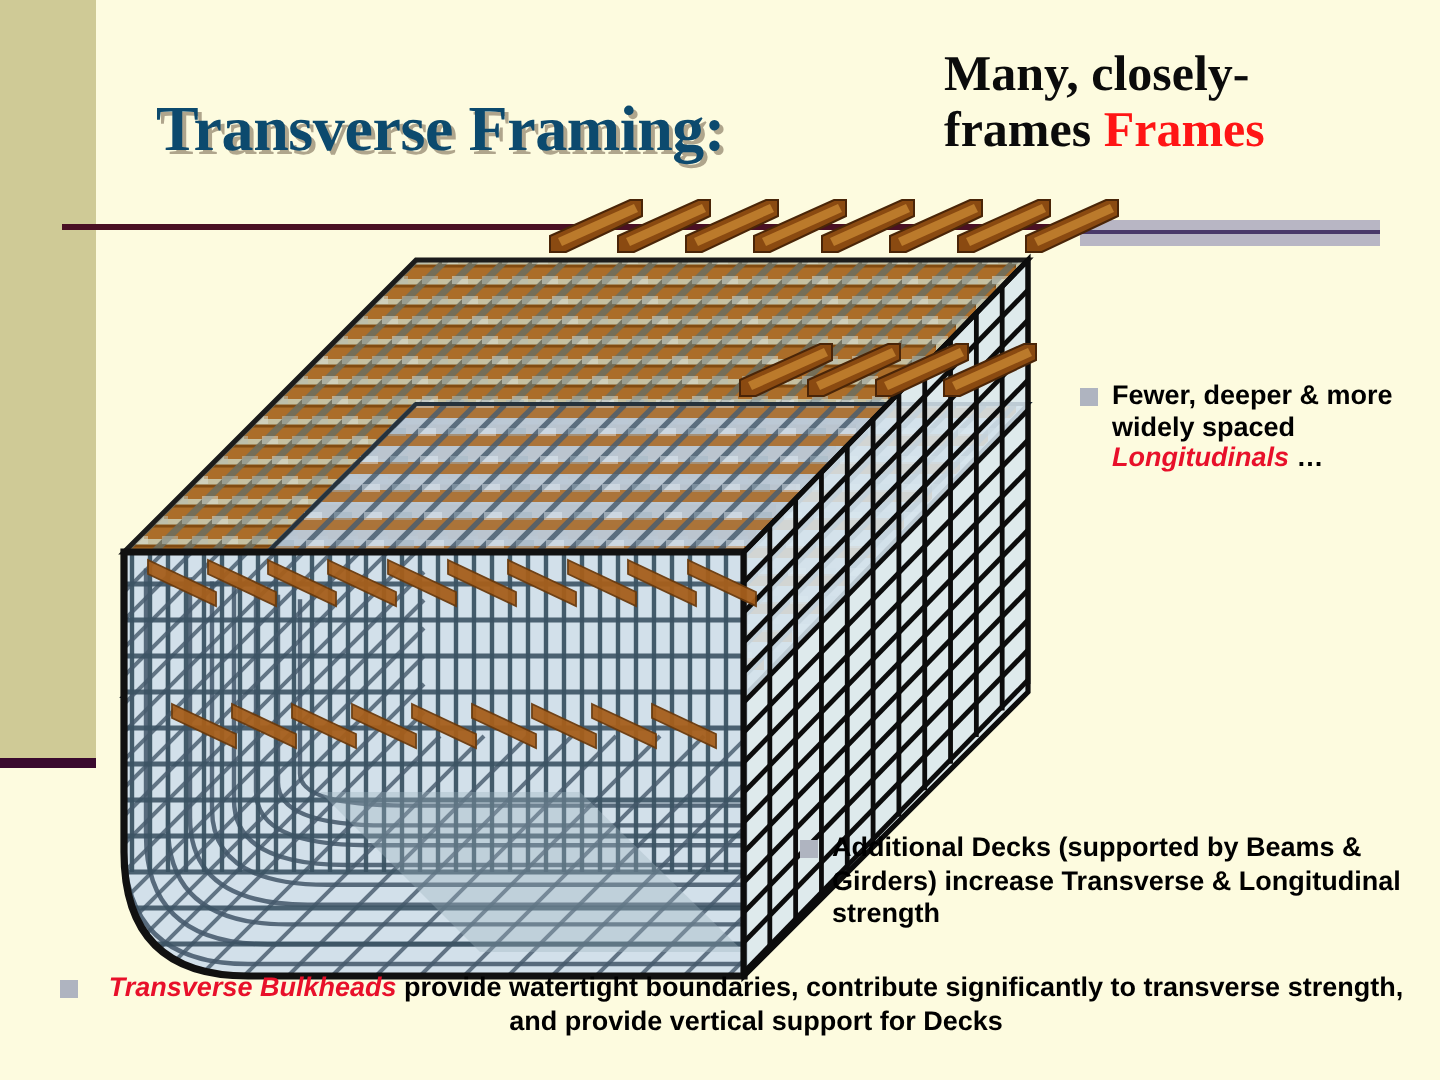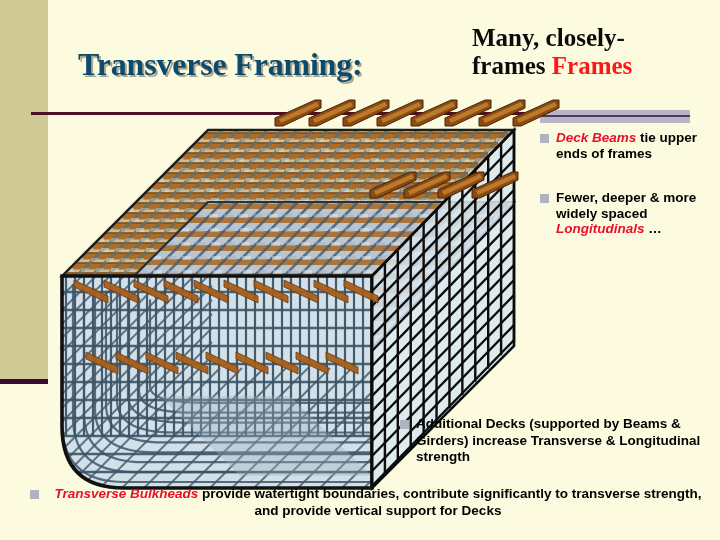--- a/index.html
+++ b/index.html
@@ -1008,26 +1008,20 @@
   </svg>
   </div>
 
   <div class="title-green">Transverse Framing:</div>
 
   <div class="title-right">
     <span>Many, closely-</span><br>
     <span>frames </span><span class="hl">Frames</span>
   </div>
 
-  <div class="bul" id="b1">
-    <div class="row">
-        <span class="sq"></span>
-        <span class="txt"><span class="red">Deck Beams</span><span> tie upper ends of frames</span></span>
-      </div>
-  </div>
   <div class="bul" id="b2">
     <div class="row">
         <span class="sq"></span>
         <span class="txt"><span>Fewer, deeper &amp; more widely spaced </span><span class="red">Longitudinals</span><span> …</span></span>
       </div>
   </div>
   <div class="bul" id="b5">
     <div class="row">
         <span class="sq"></span>
         <span class="txt"><span>Additional Decks (supported by Beams &amp; Girders) increase Transverse &amp; Longitudinal strength</span></span>

